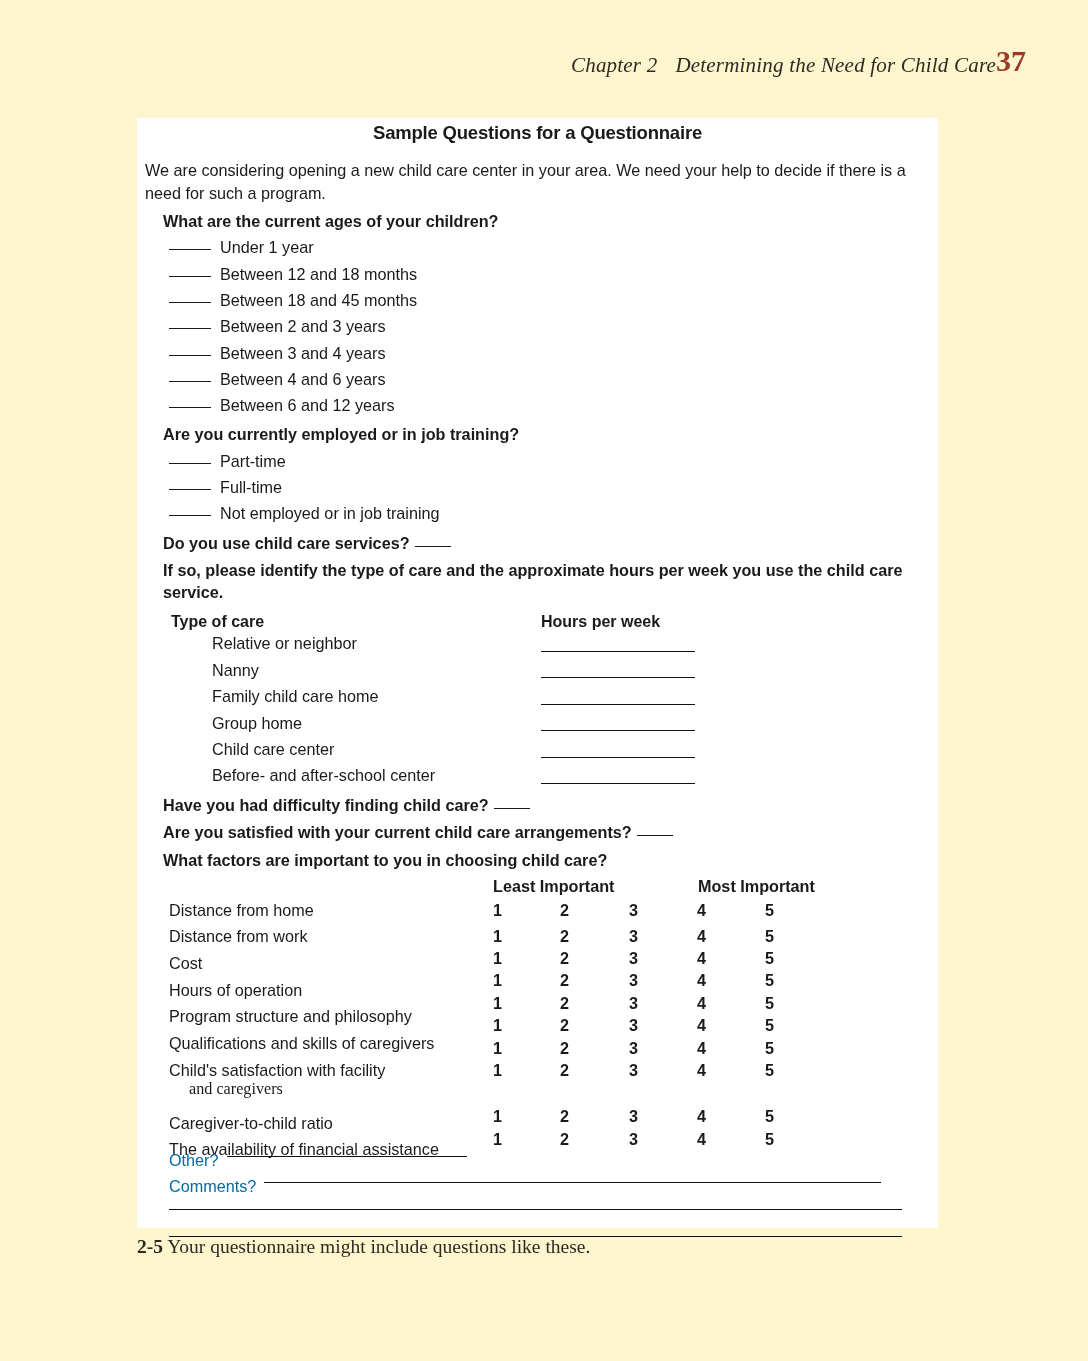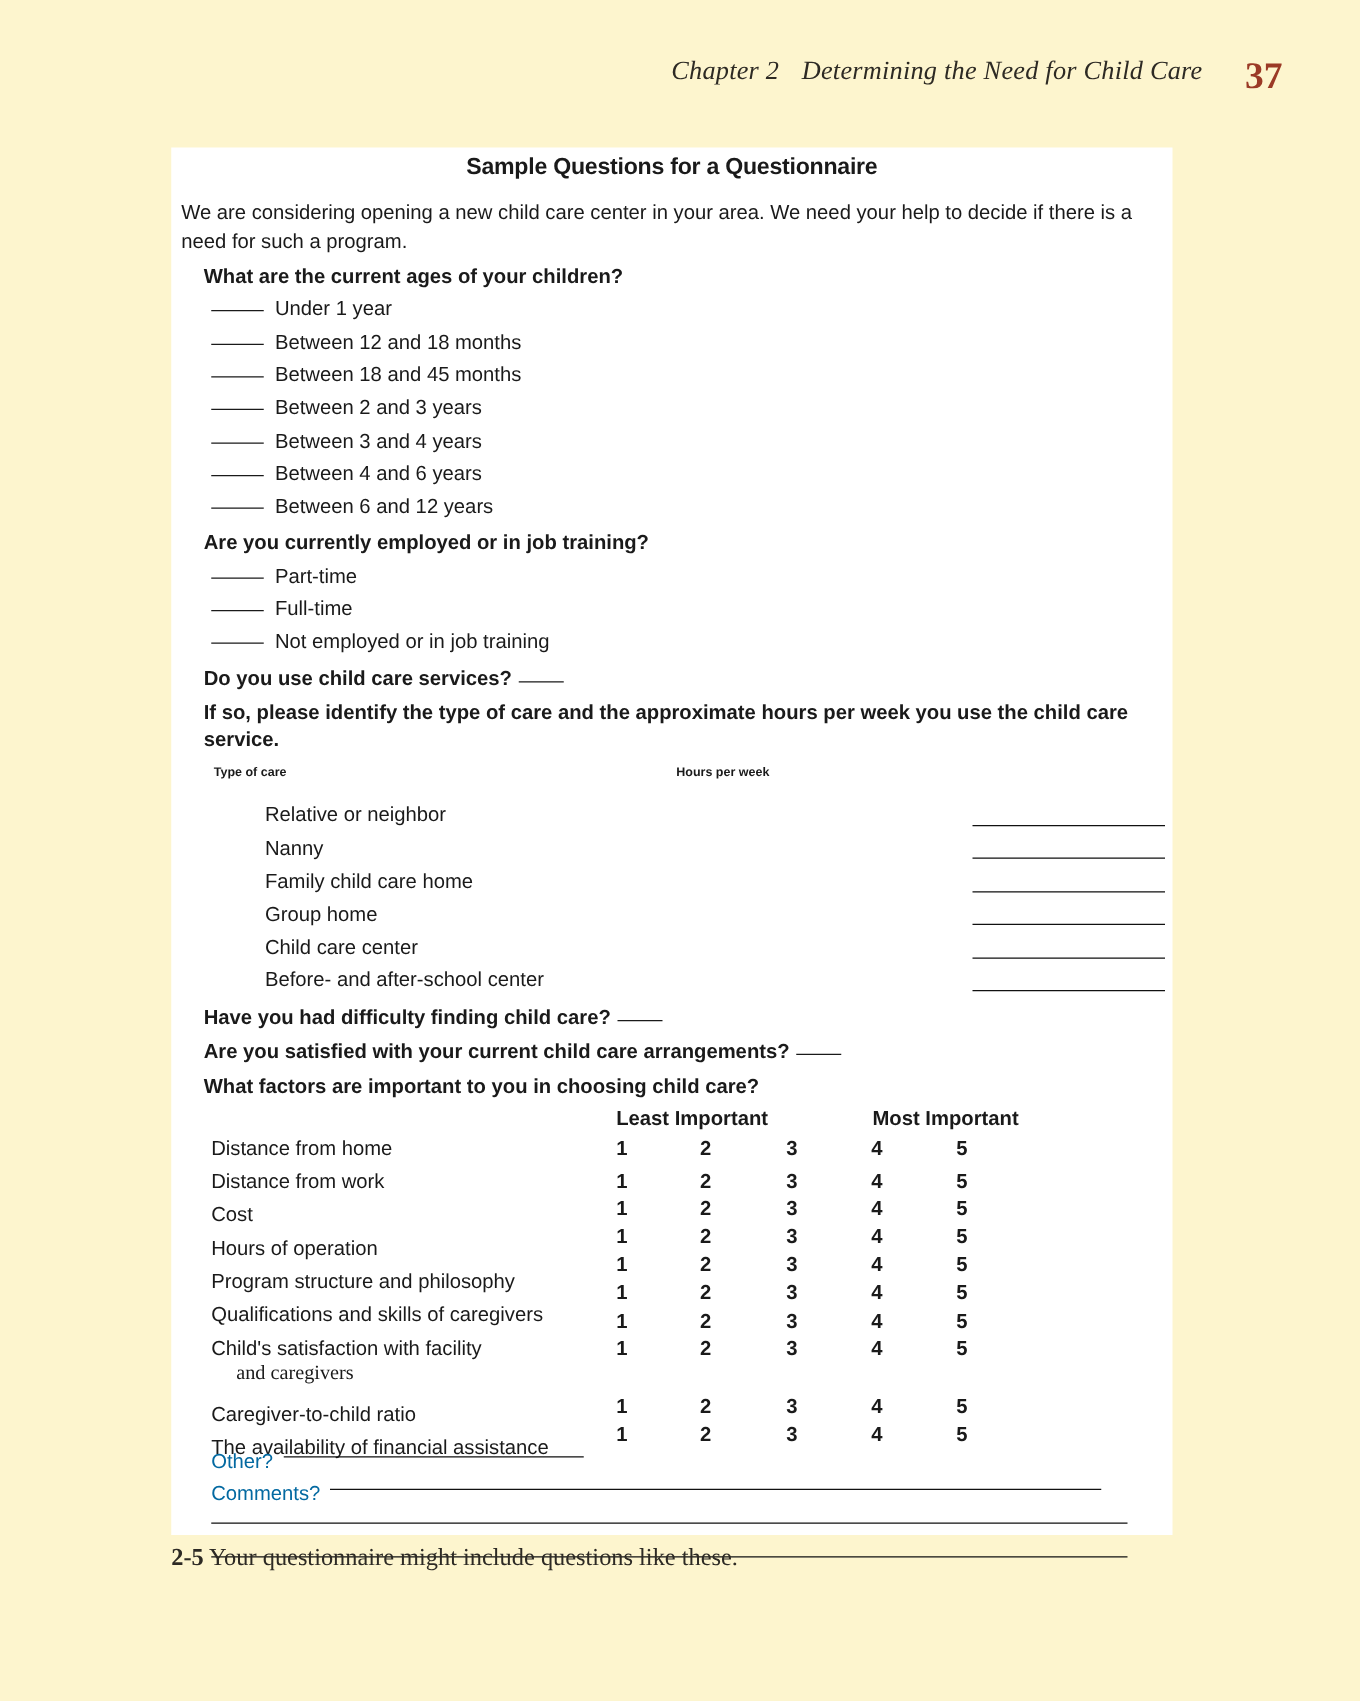--- a/index.html
+++ b/index.html
@@ -14,22 +14,21 @@
     position: relative;
     overflow: hidden;
   }
 
   
   .running-head {
     position: absolute;
     top: 44px;
     right: 62px;
     display: flex;
-    align-items: flex-start;
-    gap: 34px;
+    align-items: flex-end;
   }
   .rh-text {
     font-family: "Liberation Serif", serif;
     font-style: italic;
     font-size: 21px;
     color: #2d2a24;
     letter-spacing: .2px;
   }
   .rh-chapter { margin-right: 18px; }
   .rh-page {
@@ -107,35 +106,34 @@
     width: 42px;
     border-bottom: 1.6px solid #1a1a1a;
     margin-right: 9px;
     position: relative;
     top: -3px;
   }
 
   
   .care-head {
     display: flex;
-    margin: 9px 0 16px 28px;
-    font-size: 10px;
+    margin: 9px 0 0 28px;
+    font-size: 16px;
     font-weight: bold;
     color: #1a1a1a;
   }
   .care-head .c1 { width: 370px; }
 
   .care-row {
     display: flex;
     align-items: center;
     margin-left: 28px;
     height: 26.4px;
     font-size: 16.2px;
     color: #1a1a1a;
-    justify-content: space-between;
   }
   .care-row .c1 { width: 370px; padding-left: 41px; box-sizing: border-box; }
   .care-row .c2 {
     width: 154px;
     border-bottom: 1.8px solid #111;
     height: 1px;
     position: relative;
     top: 7px;
   }
 

